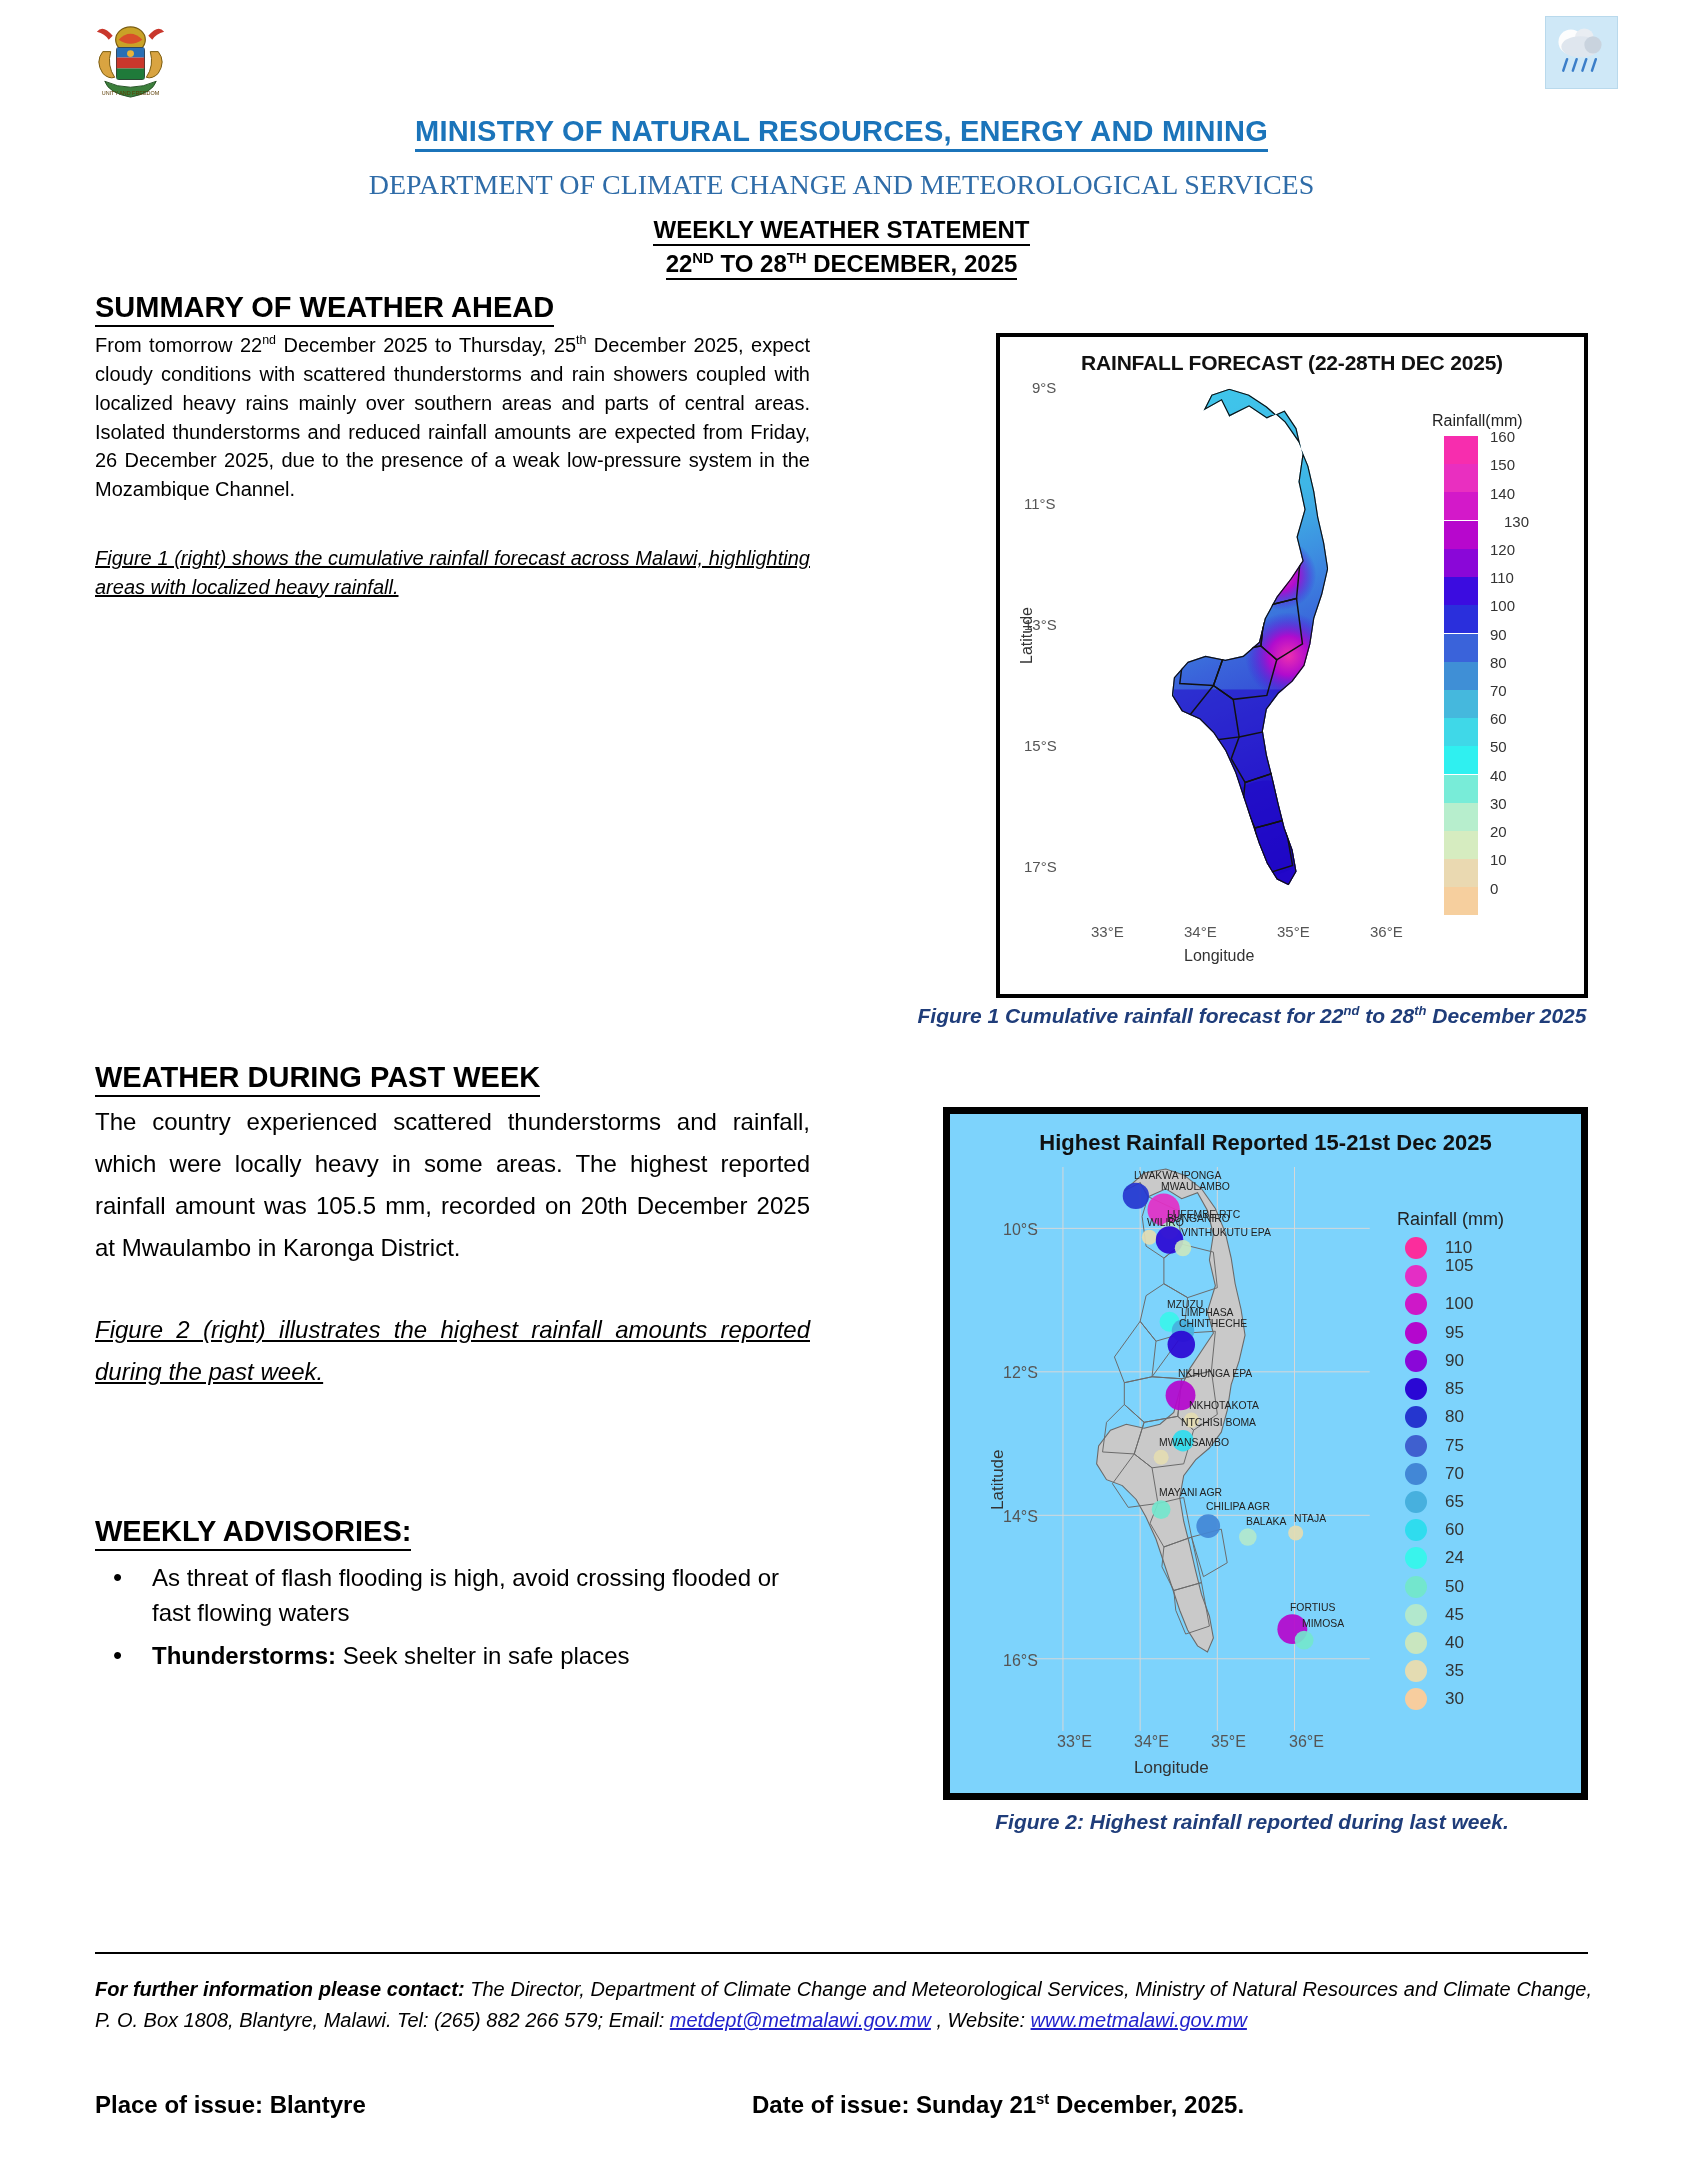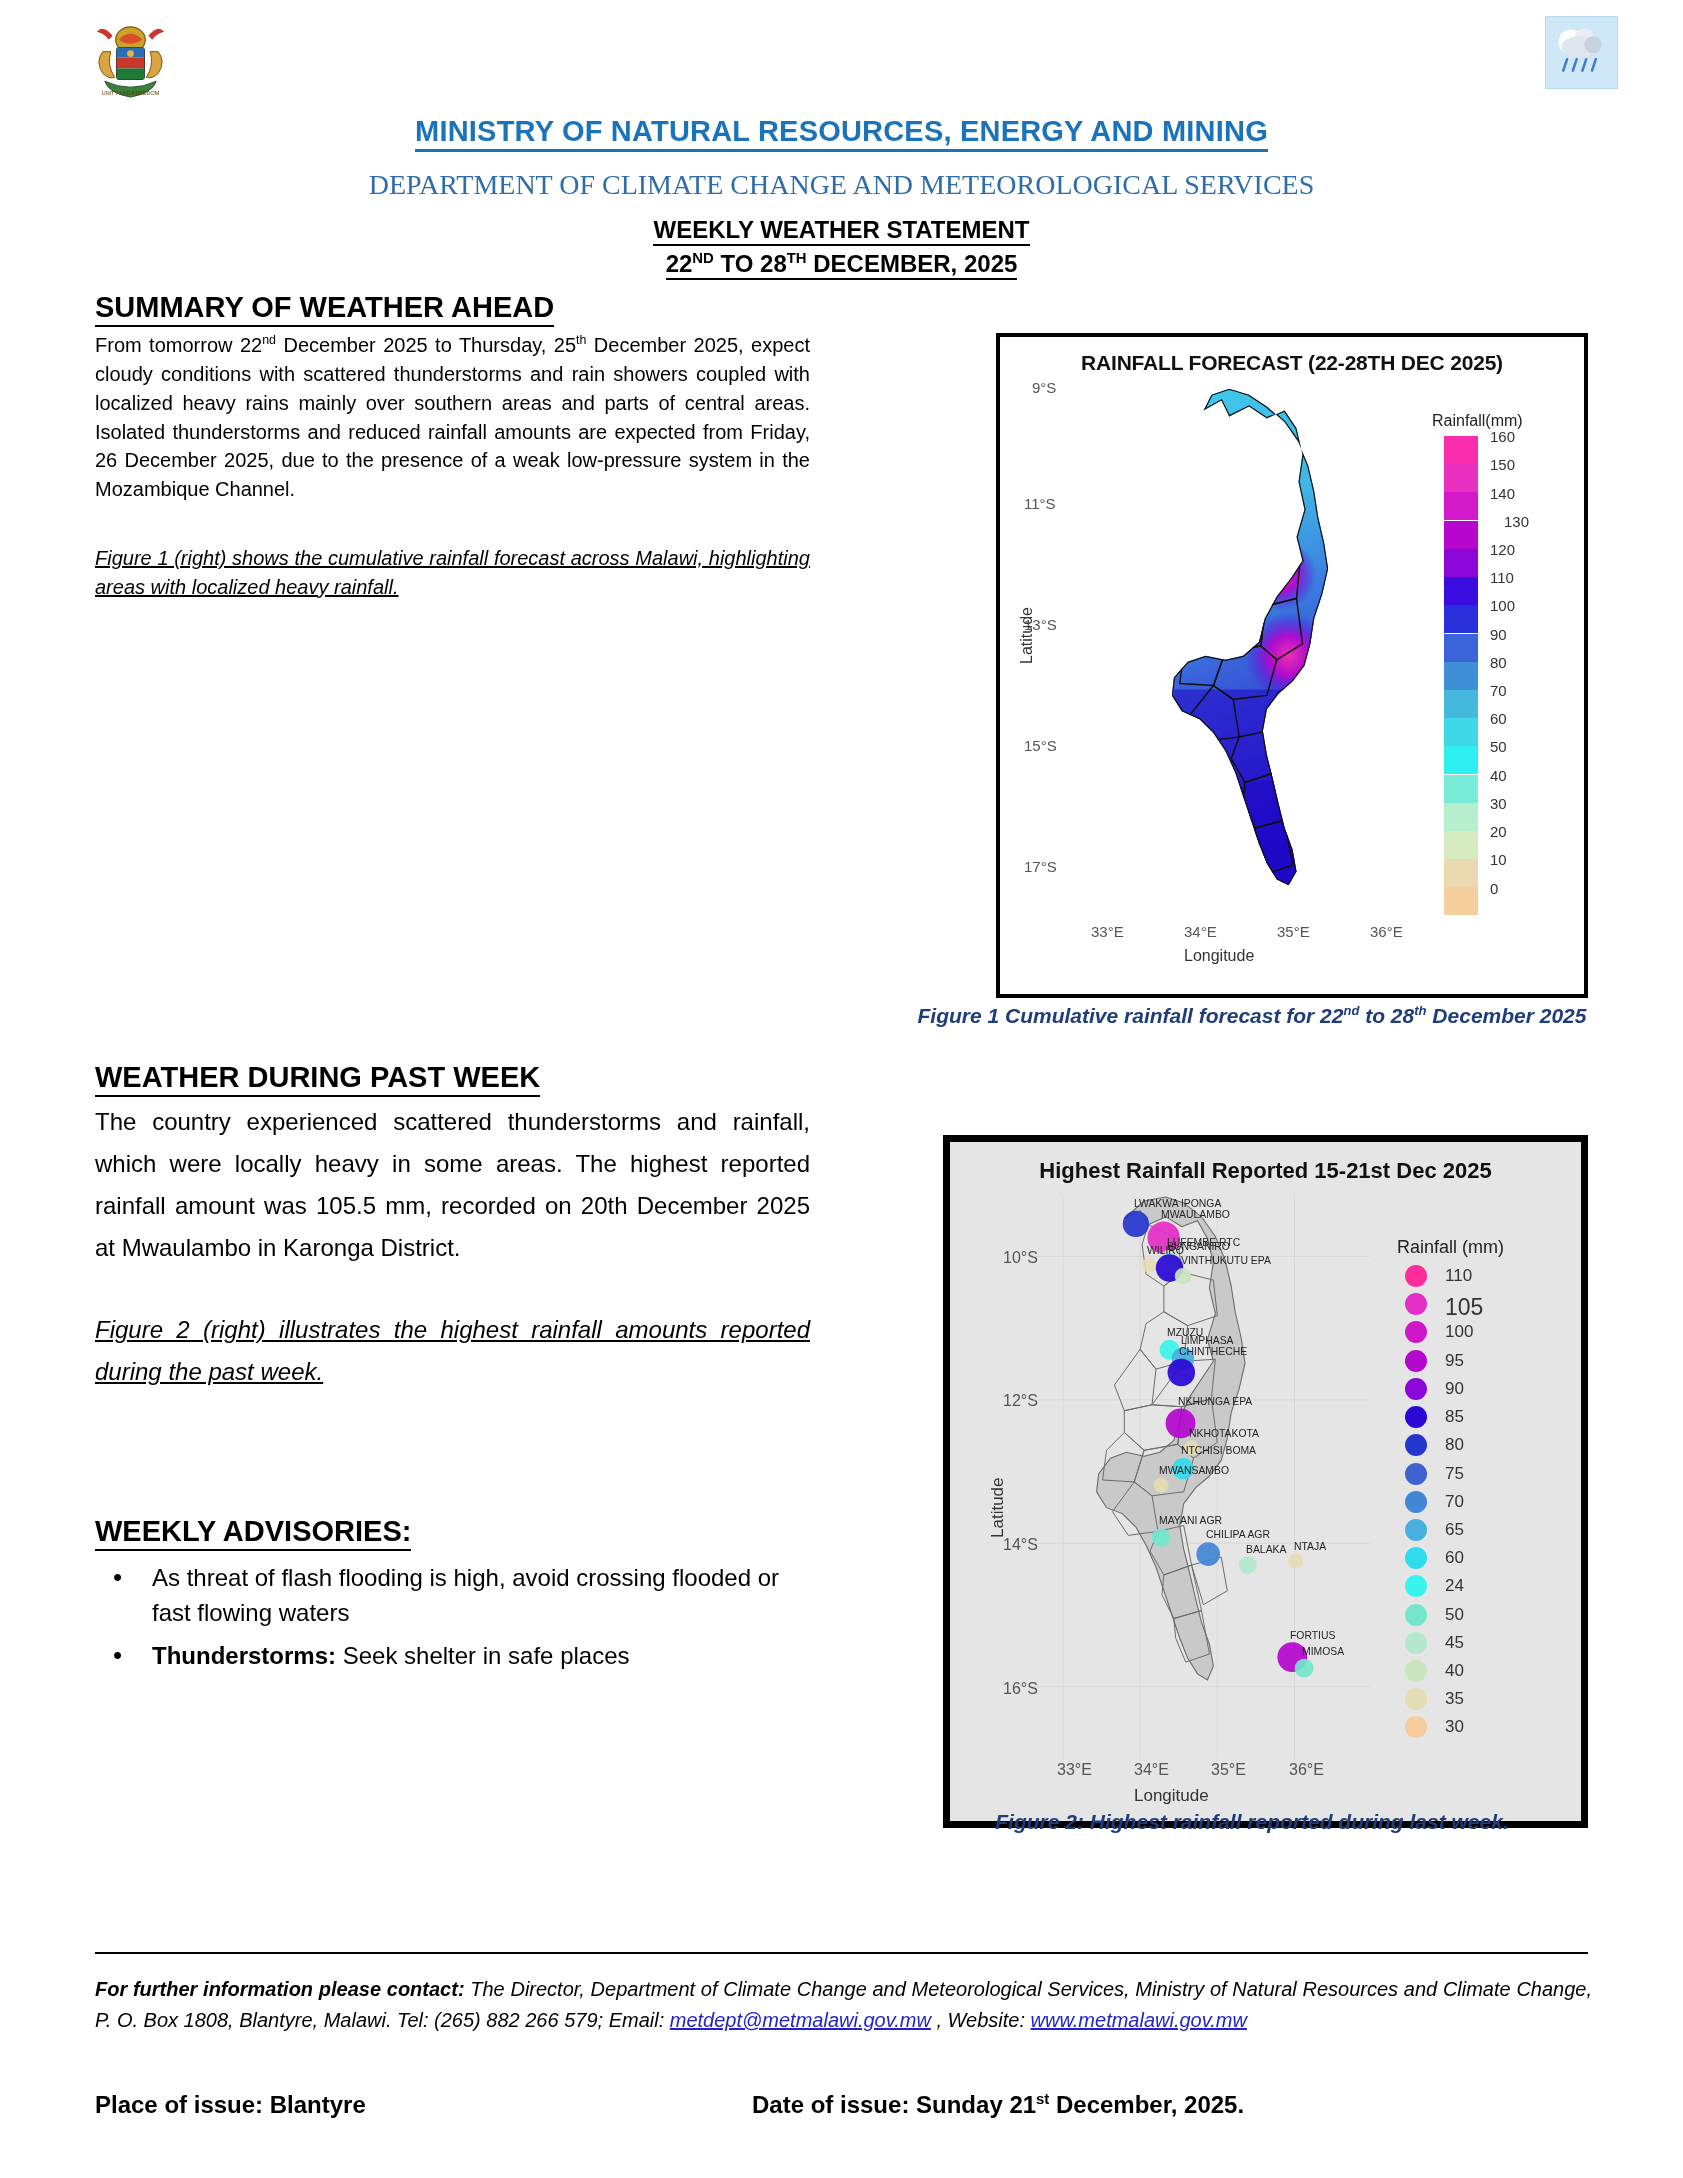--- a/index.html
+++ b/index.html
@@ -64,21 +64,21 @@
   }
   .adv-list b{font-weight:bold;}
 
   
   .fig1-box{
     position:absolute;left:996px;top:333px;width:592px;height:665px;
     background:#fff;border:4px solid #000;box-sizing:border-box;
   }
   .fig2-box{
     position:absolute;left:943px;top:1107px;width:645px;height:693px;
-    background:#e5e5e5;border:7px solid #000;box-sizing:border-box;margin-top:28px;
+    background:#7dd3fc;border:7px solid #000;box-sizing:border-box;
   }
   .fig-title{
     text-align:center;font-family:"Liberation Sans",sans-serif;
     font-weight:bold;color:#111;
   }
   .fig1-title{font-size:21px;padding-top:14px;letter-spacing:-0.2px;}
   .fig2-title{font-size:22px;padding-top:16px;}
 
   .axis-lab{
     position:absolute;font-family:"Liberation Sans",sans-serif;
@@ -406,21 +406,21 @@
           <div style="position: absolute; left: 257px; top: 435px; font-family: &quot;Liberation Sans&quot;, sans-serif; font-size: 10.4px; color: rgb(34, 34, 34); white-space: nowrap;">FORTIUS</div>
           <div style="position: absolute; left: 269px; top: 451px; font-family: &quot;Liberation Sans&quot;, sans-serif; font-size: 10.4px; color: rgb(34, 34, 34); white-space: nowrap;">MIMOSA</div>
         </div>
     </div>
 
     <div class="leg-title" style="left:447px;top:95px;font-size:18px;">Rainfall (mm)</div>
     <div id="fig2-legend" style="position:absolute;left:455px;top:123px;">
         <div class="leg-dot" style="left: 0px; top: 0px; background: rgb(251, 45, 156);"></div>
         <div class="leg-row" style="left: 40px; top: 1px; font-size: 17px;">110</div>
         <div class="leg-dot" style="left: 0px; top: 28px; background: rgb(228, 46, 197);"></div>
-        <div class="leg-row" style="left: 40px; top: 29px; font-size: 23px; text-align: right;">105</div>
+        <div class="leg-row" style="left: 40px; top: 19px; font-size: 17px; text-align: right;">105</div>
         <div class="leg-dot" style="left: 0px; top: 56px; background: rgb(206, 24, 200);"></div>
         <div class="leg-row" style="left: 40px; top: 57px; font-size: 17px;">100</div>
         <div class="leg-dot" style="left: 0px; top: 85px; background: rgb(180, 7, 205);"></div>
         <div class="leg-row" style="left: 40px; top: 86px; font-size: 17px;">95</div>
         <div class="leg-dot" style="left: 0px; top: 113px; background: rgb(138, 7, 216);"></div>
         <div class="leg-row" style="left: 40px; top: 114px; font-size: 17px;">90</div>
         <div class="leg-dot" style="left: 0px; top: 141px; background: rgb(42, 7, 212);"></div>
         <div class="leg-row" style="left: 40px; top: 142px; font-size: 17px;">85</div>
         <div class="leg-dot" style="left: 0px; top: 169px; background: rgb(37, 54, 207);"></div>
         <div class="leg-row" style="left: 40px; top: 170px; font-size: 17px;">80</div>

